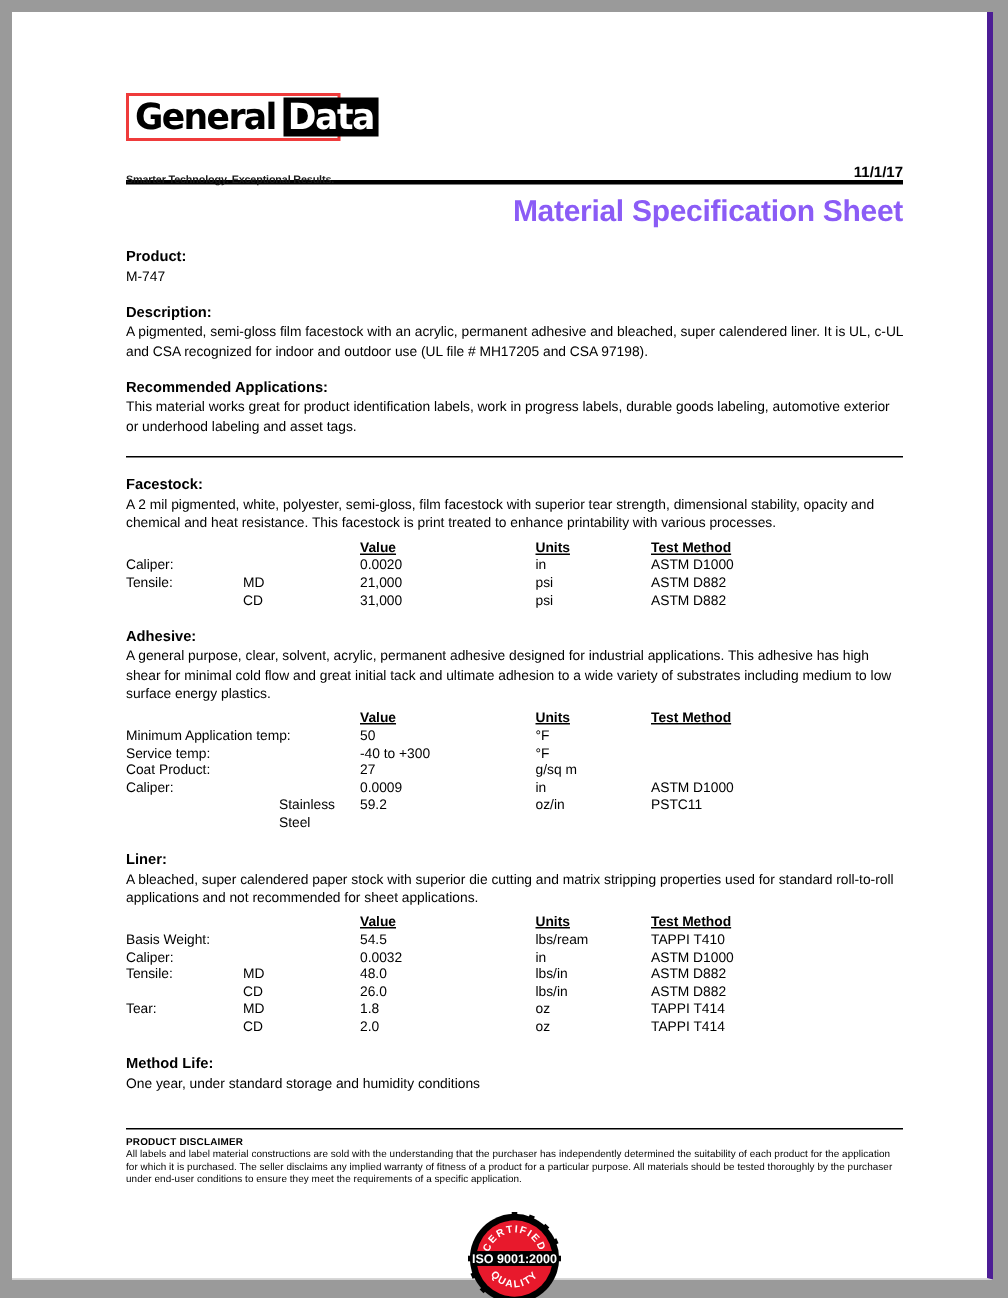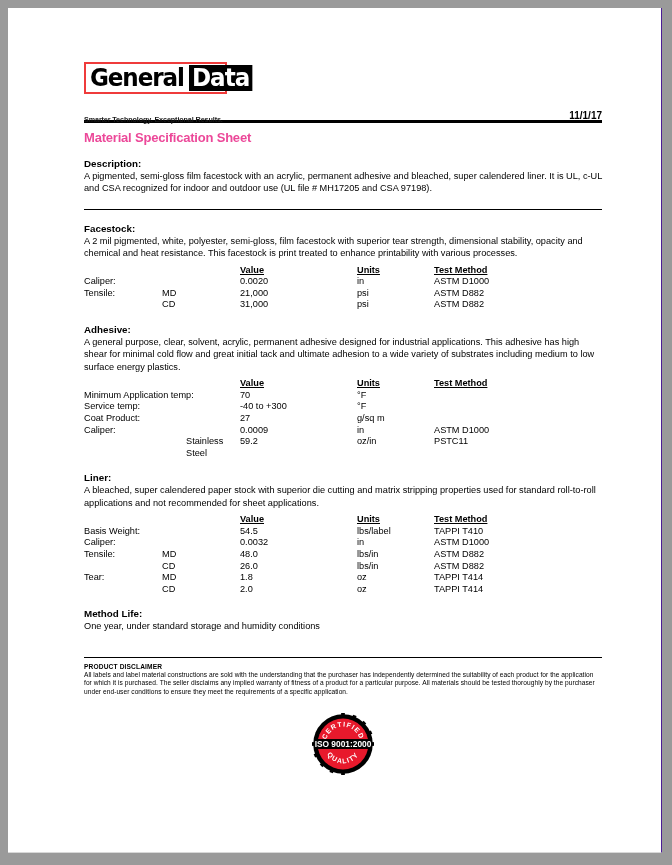--- a/index.html
+++ b/index.html
@@ -15,21 +15,21 @@
     overflow: hidden;
   }
   .page {
     position: absolute;
     left: 8px;
     top: 8px;
     width: 654px;
     height: 845px;
     background: #ffffff;
     box-sizing: border-box;
-    border-right: 1px solid #4c1d95;
+    border-right: 4px solid #4c1d95;
     border-bottom: 1px solid #d8d8d8;
   }
   .content {
     position: absolute;
     left: 76px;
     top: 48px;
     width: 518px;
   }
 
   
@@ -97,23 +97,24 @@
     top: 54px;
     font-size: 10px;
     font-weight: bold;
     color: #000000;
   }
   .rule-thick {
     border-top: 3px solid #000000;
     margin-top: 2px;
   }
   .doc-title {
-    font-size: 13px;
-    font-weight: bold;
-    color: #ec4899;
+    text-align: right;
+    font-size: 20px;
+    font-weight: bold;
+    color: #8b5cf6;
     margin-top: 7px;
     letter-spacing: -0.2px;
   }
 
   
   .section {
     margin-top: 13px;
   }
   .section-heading {
     font-size: 9.8px;
@@ -207,26 +208,34 @@
           </div>
         </div>
         <div class="logo-tagline">Smarter Technology. Exceptional Results.</div>
       </div>
       <div class="header-date">11/1/17</div>
     </div>
 
     <div class="rule-thick"></div>
     <div class="doc-title">Material Specification Sheet</div>
 
+    <div class="section">
+      <div class="section-heading">Product:</div>
+      <div class="section-body">M-747</div>
+    </div>
 
     <div class="section">
       <div class="section-heading">Description:</div>
       <div class="section-body">A pigmented, semi-gloss film facestock with an acrylic, permanent adhesive and bleached, super calendered liner. It is UL, c-UL and CSA recognized for indoor and outdoor use (UL file # MH17205 and CSA 97198).</div>
     </div>
 
+    <div class="section">
+      <div class="section-heading">Recommended Applications:</div>
+      <div class="section-body">This material works great for product identification labels, work in progress labels, durable goods labeling, automotive exterior or underhood labeling and asset tags.</div>
+    </div>
 
     <div class="rule-thin"></div>
 
     <div class="section">
       <div class="section-heading">Facestock:</div>
       <div class="section-body">A 2 mil pigmented, white, polyester, semi-gloss, film facestock with superior tear strength, dimensional stability, opacity and chemical and heat resistance. This facestock is print treated to enhance printability with various processes.</div>
       <table class="spec-table">
         <thead>
           <tr>
             <th class="col-label"></th>
@@ -271,21 +280,21 @@
             <th class="col-label"></th>
             <th class="col-sub"></th>
             <th class="col-value">Value</th>
             <th class="col-units">Units</th>
             <th class="col-method">Test Method</th>
           </tr>
         </thead>
         <tbody>
           <tr>
             <td colspan="2">Minimum Application temp:</td>
-            <td>70</td>
+            <td>50</td>
             <td>°F</td>
             <td></td>
           </tr>
           <tr>
             <td colspan="2">Service temp:</td>
             <td>-40 to +300</td>
             <td>°F</td>
             <td></td>
           </tr>
           <tr>
@@ -321,21 +330,21 @@
             <th class="col-sub"></th>
             <th class="col-value">Value</th>
             <th class="col-units">Units</th>
             <th class="col-method">Test Method</th>
           </tr>
         </thead>
         <tbody>
           <tr>
             <td colspan="2">Basis Weight:</td>
             <td>54.5</td>
-            <td>lbs/label</td>
+            <td>lbs/ream</td>
             <td>TAPPI T410</td>
           </tr>
           <tr>
             <td colspan="2">Caliper:</td>
             <td>0.0032</td>
             <td>in</td>
             <td>ASTM D1000</td>
           </tr>
           <tr>
             <td>Tensile:</td>

